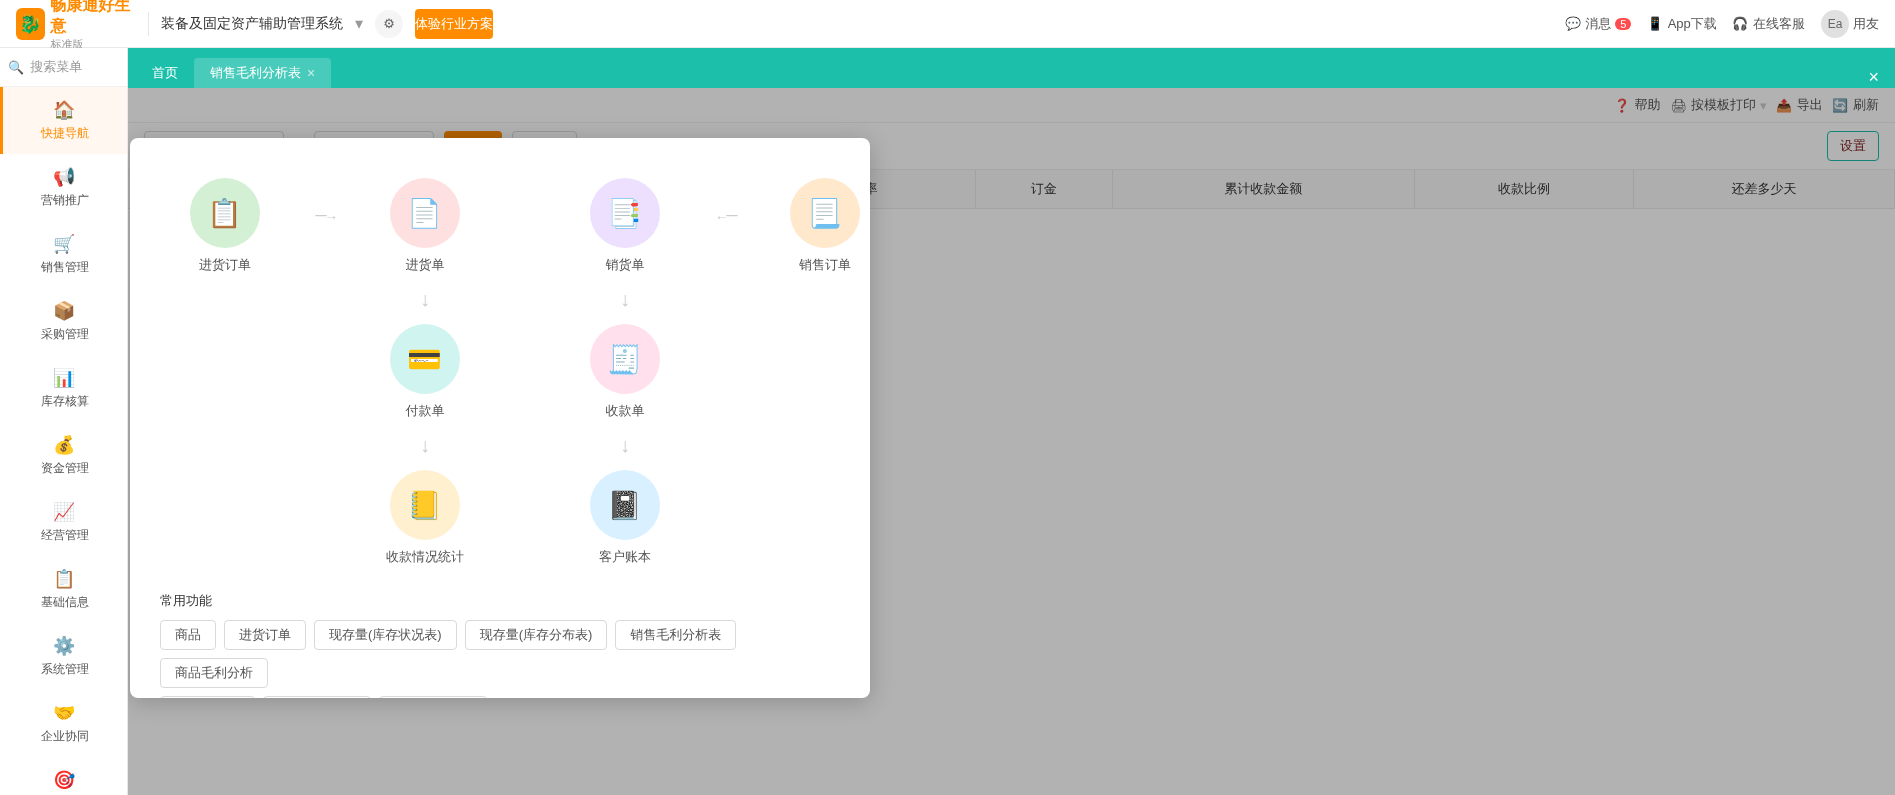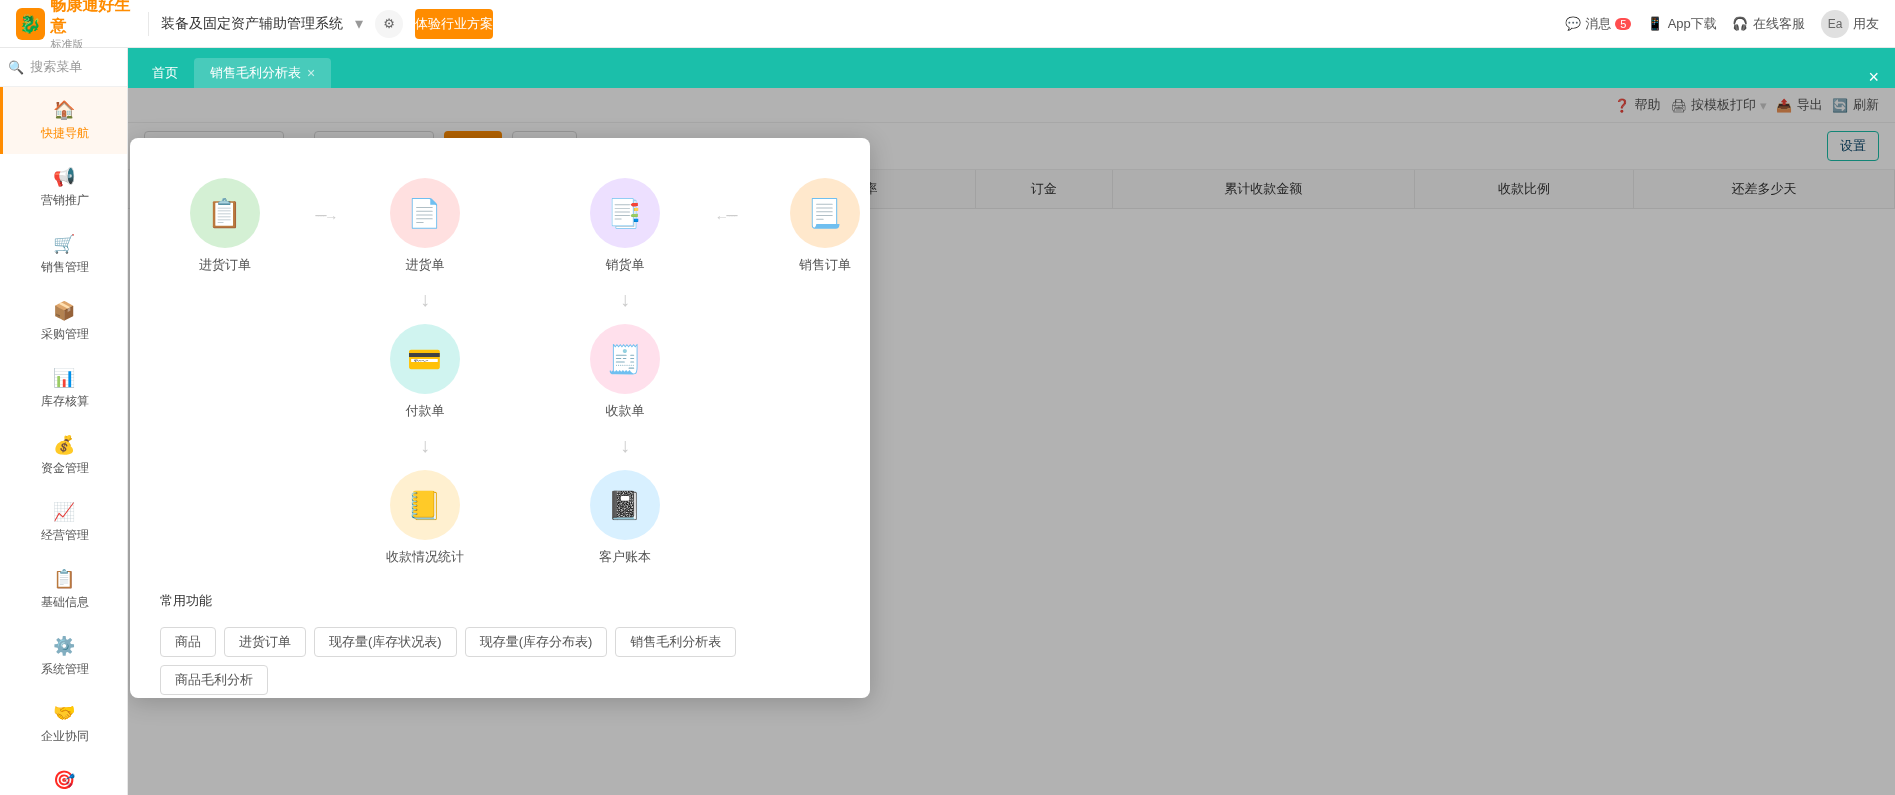--- a/index.html
+++ b/index.html
@@ -45,21 +45,21 @@
 
     
     .filter-bar { display: flex; align-items: center; padding: 8px 16px; gap: 10px; border-bottom: 1px solid #f0f0f0; flex-shrink: 0; flex-wrap: wrap; }
     .filter-date { display: flex; align-items: center; gap: 4px; }
     .date-input { border: 1px solid #d9d9d9; border-radius: 4px; padding: 4px 8px; font-size: 13px; height: 30px; width: 140px; color: #bbb; }
     .filter-select { border: 1px solid #d9d9d9; border-radius: 4px; padding: 4px 28px 4px 8px; font-size: 13px; height: 30px; appearance: none; color: #555; background: #fff; min-width: 120px; }
     .filter-select-wrap { position: relative; display: inline-block; }
     .filter-select-wrap::after { content: '▾'; position: absolute; right: 8px; top: 50%; transform: translateY(-50%); color: #999; pointer-events: none; }
     .query-btn { background: #ff8c00; color: #fff; border: none; padding: 4px 16px; border-radius: 4px; font-size: 13px; cursor: pointer; height: 30px; }
     .more-btn { border: 1px solid #d9d9d9; background: #fff; color: #555; padding: 4px 12px; border-radius: 4px; font-size: 13px; cursor: pointer; height: 30px; }
-    .settings-small-btn { border: 1px solid #1bbfaa; background: #fff; color: #0c4a6e; padding: 4px 12px; border-radius: 4px; font-size: 13px; cursor: pointer; height: 30px; }
+    .settings-small-btn { border: 1px solid #1bbfaa; background: #fff; color: #7f1d1d; padding: 4px 12px; border-radius: 4px; font-size: 13px; cursor: pointer; height: 30px; }
 
     
     .table-area { flex: 1; overflow: auto; }
     .data-table { width: 100%; border-collapse: collapse; font-size: 13px; }
     .data-table th { background: #fafafa; border-bottom: 1px solid #e8e8e8; border-right: 1px solid #e8e8e8; padding: 10px 8px; text-align: center; font-weight: 500; color: #333; white-space: nowrap; }
     .empty-data { display: flex; align-items: center; justify-content: center; height: 200px; color: #999; font-size: 14px; }
 
     
     .modal-overlay { position: absolute; top: 0; left: -128px; right: 0; bottom: 0; background: rgba(0,0,0,0.3); z-index: 100; display: flex; align-items: flex-start; justify-content: flex-start; }
     .modal-box { background: #fff; border-radius: 8px; width: 740px; margin: 60px auto; padding: 30px; position: relative; box-shadow: 0 4px 24px rgba(0,0,0,0.2); max-height: 560px; overflow-y: auto; }
@@ -70,21 +70,21 @@
     .wf-circle-red { background: #ffe0e0; }
     .wf-circle-purple { background: #ede0ff; }
     .wf-circle-orange { background: #ffe8cc; }
     .wf-circle-teal { background: #d0f4f0; }
     .wf-circle-pink { background: #ffe0ec; }
     .wf-circle-light-orange { background: #fff0d0; }
     .wf-circle-light-blue { background: #d8f0ff; }
 
     
     .common-section { margin-top: 8px; }
-    .common-title { font-size: 13px; color: #333; margin-bottom: 17px; font-weight: 500; }
+    .common-title { font-size: 13px; color: #333; margin-bottom: 10px; font-weight: 500; }
     .common-btns { display: flex; flex-wrap: wrap; gap: 8px; }
     .common-btn { border: 1px solid #d9d9d9; background: #fff; color: #555; padding: 5px 14px; border-radius: 4px; font-size: 13px; cursor: pointer; }
   </style>
 </head>
 <body>
 
 <div class="app-container">
 
   <div class="top-bar">
     <div class="logo-area">

